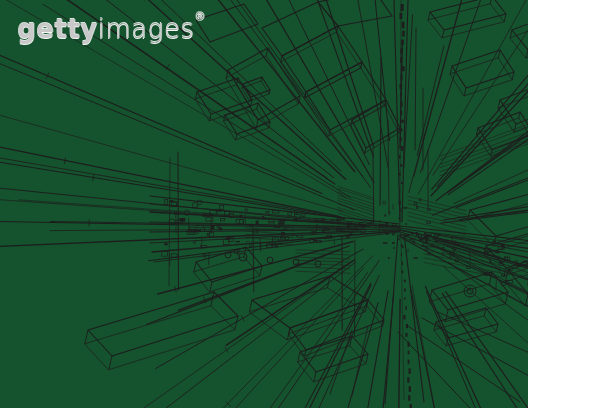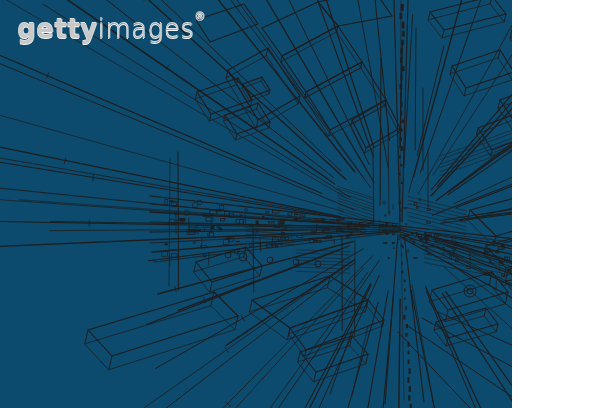--- a/index.html
+++ b/index.html
@@ -1,21 +1,22 @@
 <!DOCTYPE html>
 <html><head>
 <meta charset="utf-8">
 <style>
   html,body{margin:0;padding:0;background:#ffffff;}
   .stage{
     position:relative;
     width:512px;height:408px;
     overflow:hidden;
-    background:#0c4a6e;
+    background:#14532d;
     font-family:"DejaVu Sans", sans-serif;
+    padding-left:16px;
   }
   .stage svg{position:absolute;left:0;top:0;width:612px;height:408px;}
   .watermark{
     position:absolute;
     left:17px;top:10px;
     font-size:26px;
     letter-spacing:0.5px;
     color:rgba(168,168,168,0.62);
     text-shadow:0 1px 0 rgba(255,255,255,0.95), 0 -1px 0 rgba(255,255,255,0.85), 1px 0 0 rgba(255,255,255,0.6);
     user-select:none;

